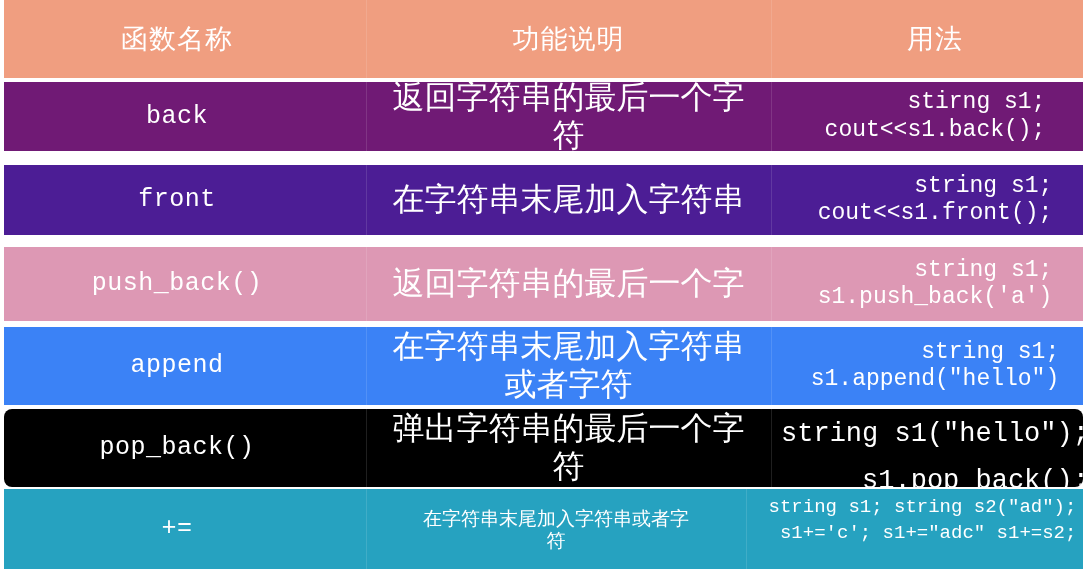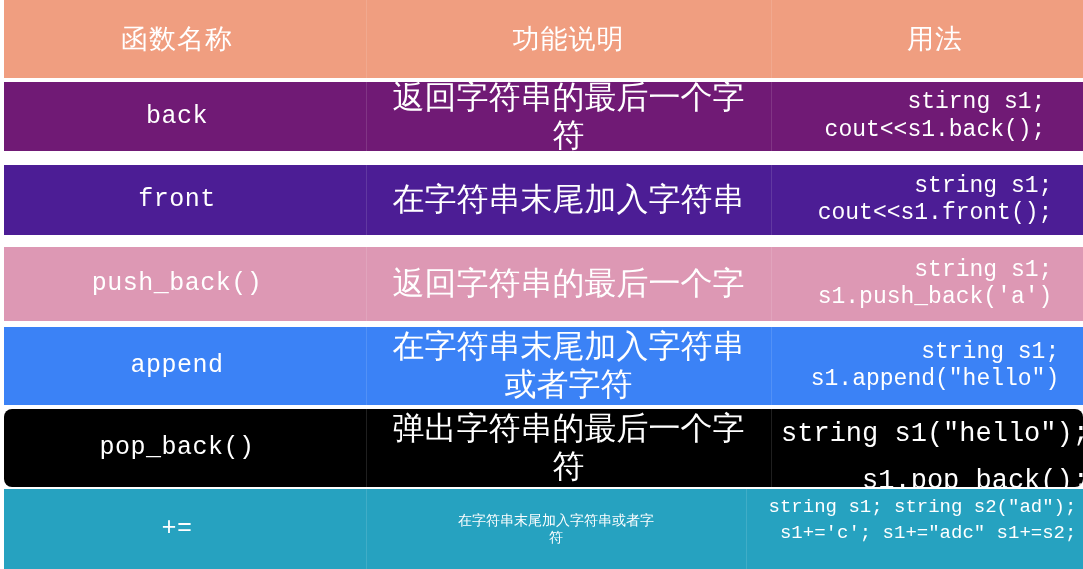--- a/index.html
+++ b/index.html
@@ -94,21 +94,21 @@
   #row-4 { top: 409px; height: 78px;  background: #000000; border-radius: 8px; }
   #row-4 .cell.col-usage {
     font-size: 27px;
     align-items: flex-start;
     padding-top: 2px;
     line-height: 1.75;
   }
   
   #row-5 { top: 489px; height: 80px;  background: #26a2c0; }
   #row-5 .cell.col-name  { font-size: 25px; }
-  #row-5 .cell.col-desc  { font-size: 14px; }
+  #row-5 .cell.col-desc  { font-size: 19px; }
   #row-5 .cell.col-usage {
     font-size: 19px;
     width: 353px;
     flex: 0 0 353px;
     align-items: flex-start;
     padding-top: 6px;
     line-height: 1.35;
   }
   #row-5 .cell.col-desc { width: 380px; flex: 0 0 380px; }
 </style>

